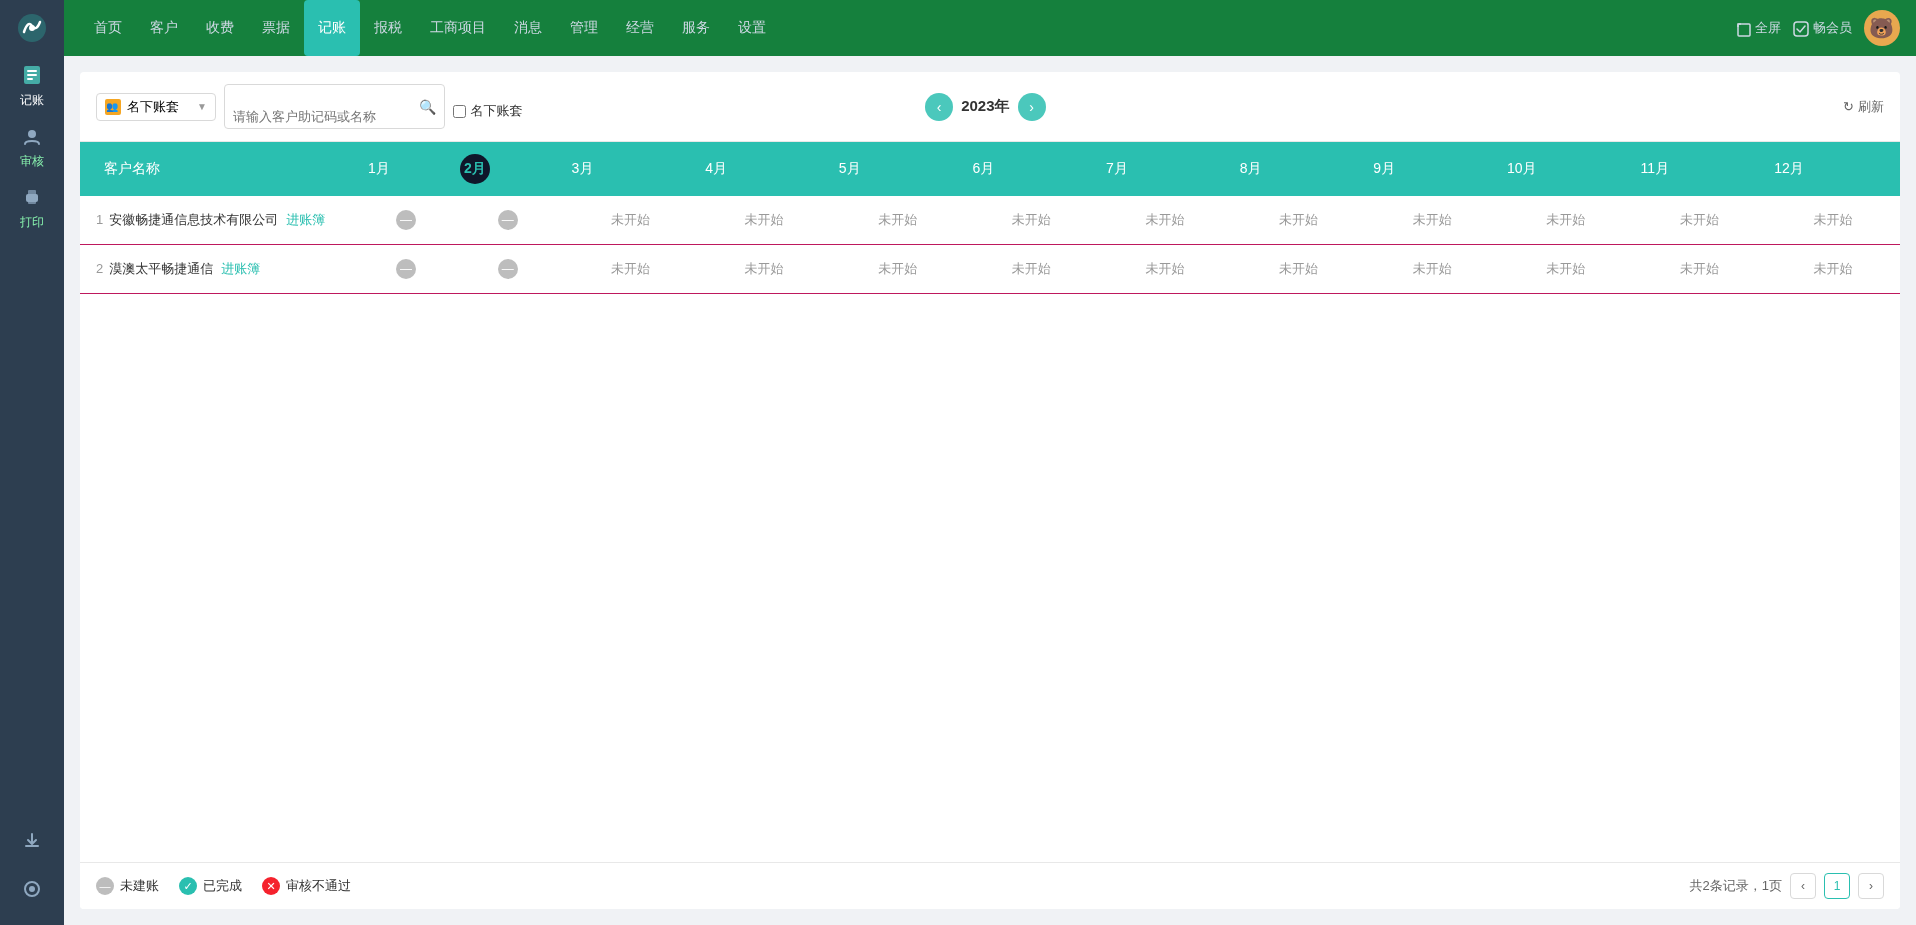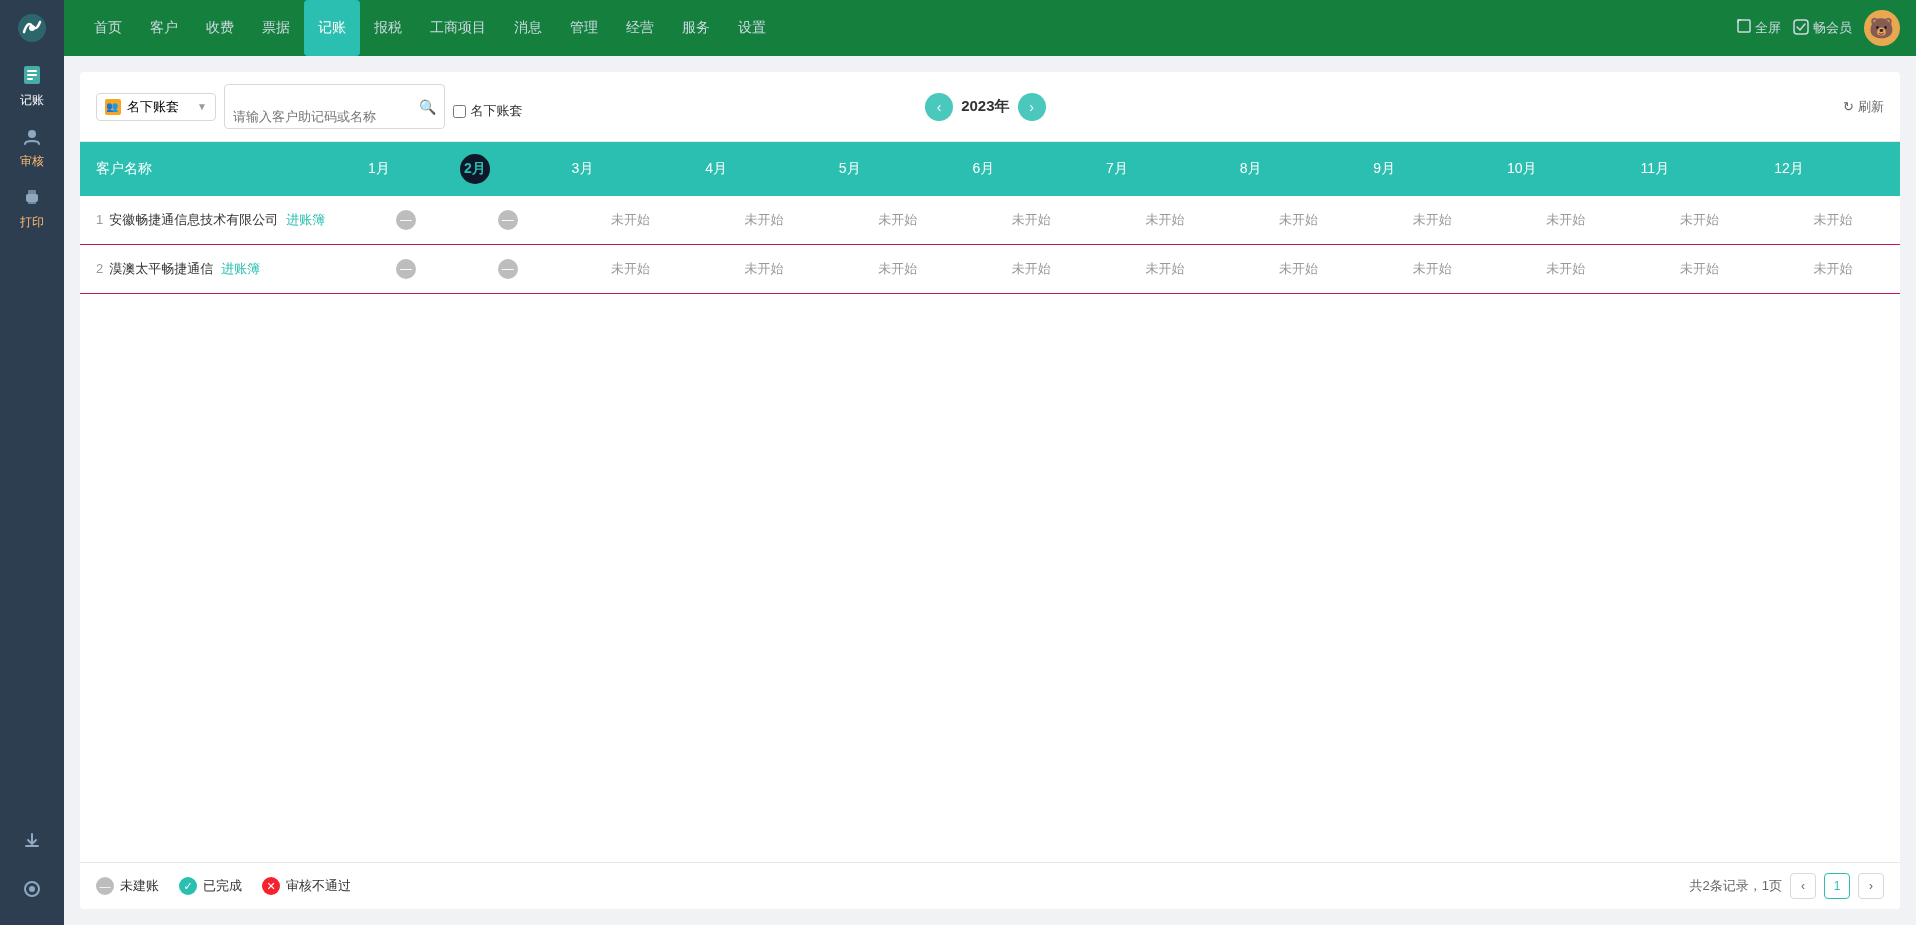--- a/index.html
+++ b/index.html
@@ -80,21 +80,21 @@
     .topnav-right {
       margin-left: auto;
       display: flex;
       align-items: center;
       gap: 12px;
       color: #cdd8e3;
       font-size: 13px;
     }
     .topnav-right-btn {
       display: flex;
-      align-items: flex-start;
+      align-items: flex-end;
       gap: 4px;
       cursor: pointer;
       color: #cdd8e3;
       font-size: 13px;
     }
     .avatar {
       width: 36px;
       height: 36px;
       border-radius: 50%;
       background: #e8a84f;
@@ -376,21 +376,21 @@
     }
 
     
     .sidebar-nav-item {
       width: 64px;
       display: flex;
       flex-direction: column;
       align-items: center;
       padding: 8px 0;
       cursor: pointer;
-      color: #fdba74;
+      color: #86efac;
       font-size: 12px;
       gap: 3px;
     }
     .sidebar-nav-item.active { color: #fff; }
     .sidebar-nav-icon {
       font-size: 20px;
       line-height: 1;
     }
   </style>
 </head>
@@ -520,21 +520,21 @@
         <div class="refresh-btn">
           <span>↻</span>
           <span>刷新</span>
         </div>
       </div>
 
       <div class="table-wrap">
         <table>
           <thead>
             <tr>
-              <th style="text-align:left;padding-left:16px;">
+              <th style="text-align:left;padding-left:24px;">
                 <span>客户名称</span>
               </th>
               <th>
                 <span>1月</span>
               </th>
               <th>
                 <span class="month-current">2月</span>
               </th>
               <th><span>3月</span></th>
               <th><span>4月</span></th>

